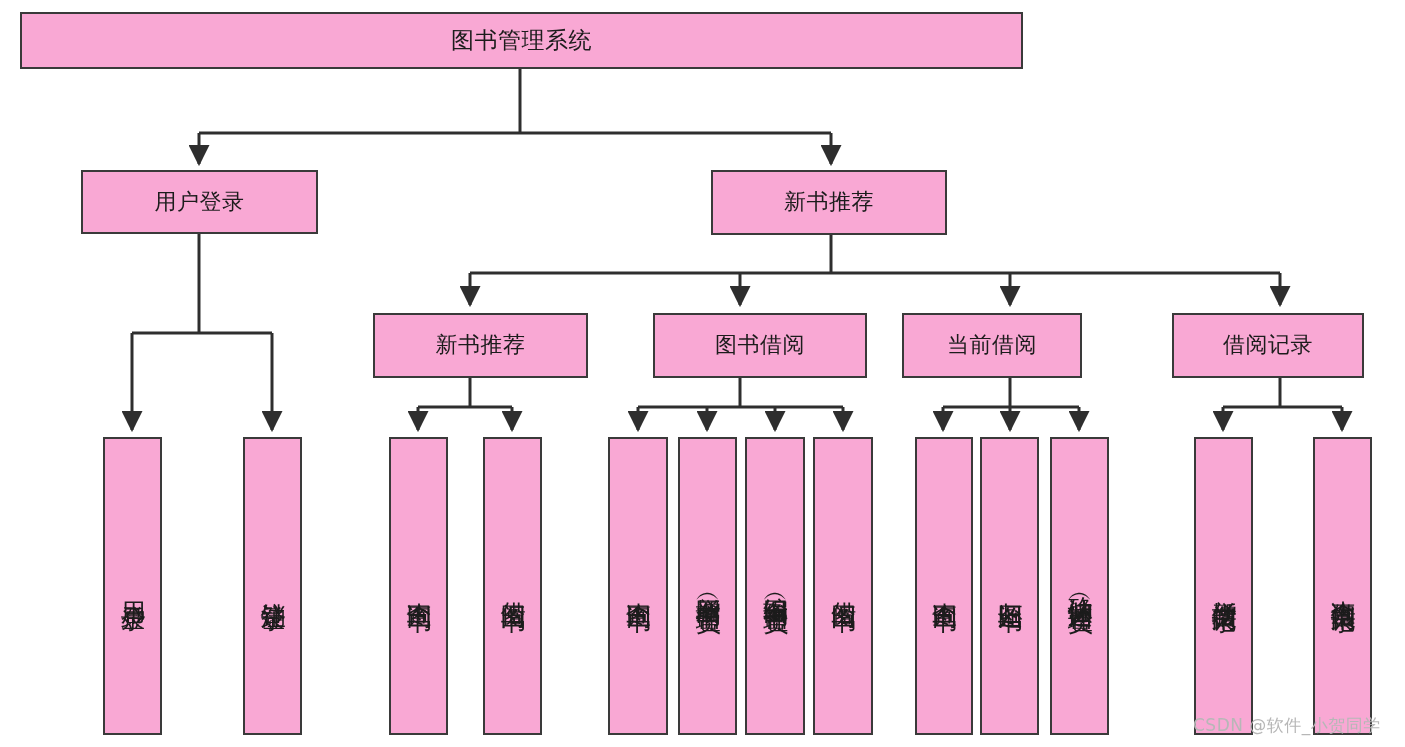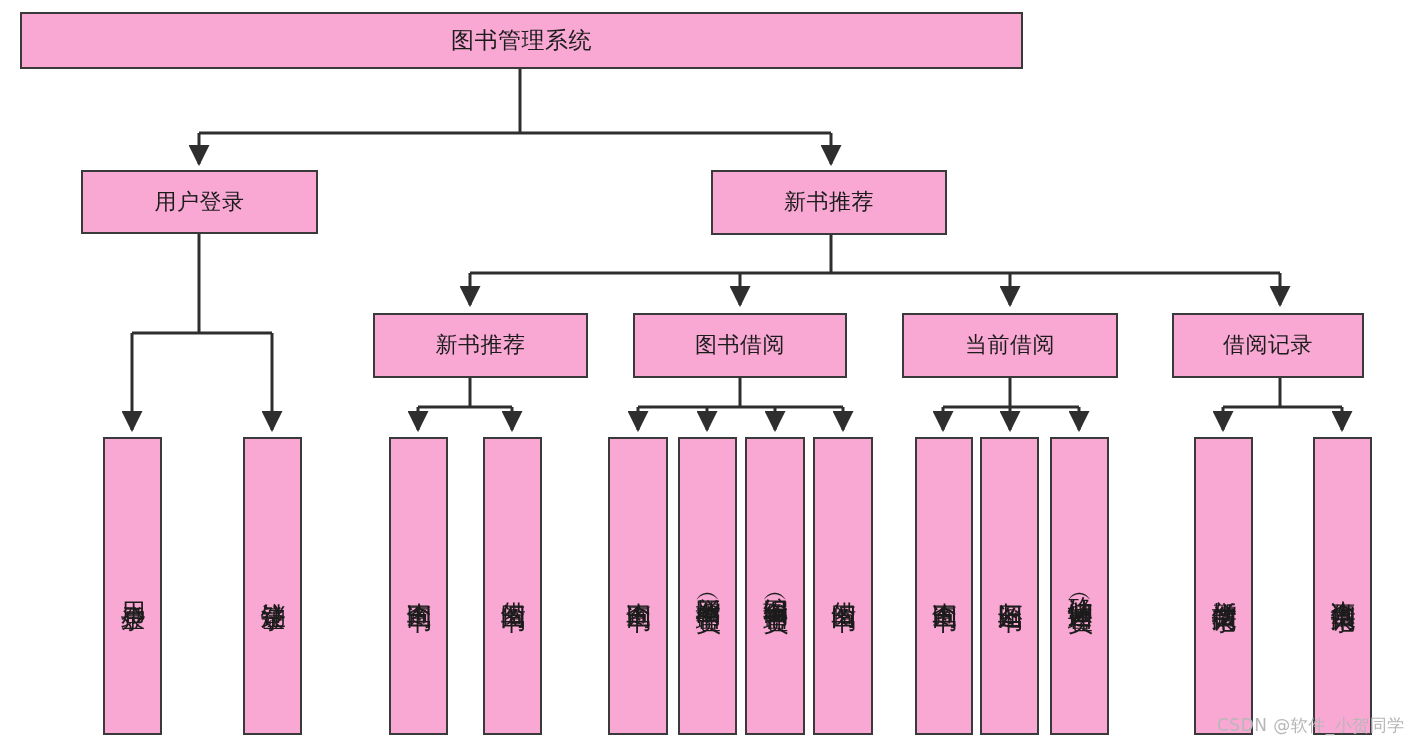--- a/index.html
+++ b/index.html
@@ -63,21 +63,20 @@
   }
   .watermark {
     position: absolute;
     left: 1193px;
     top: 714px;
     font-size: 17px;
     color: #b7b7b7;
     white-space: nowrap;
     z-index: 3;
     letter-spacing: 0.5px;
-    margin-left: 24px;
   }
 </style>
 </head>
 <body>
 
 <div id="diagram">
 
   <svg id="edges" viewBox="0 0 1405 747" xmlns="http://www.w3.org/2000/svg">
     <defs>
       <marker id="arrow" viewBox="0 0 10 10" refX="9" refY="5" markerWidth="7" markerHeight="7" orient="auto-start-reverse">
@@ -137,25 +136,25 @@
   </div>
 
   <div class="node tier-mid" style="left:711px; top:170px; width:236px; height:65px;">
     <span class="node-label">新书推荐</span>
   </div>
 
   <div class="node tier-mid" style="left:363px; top:313px; width:215px; height:65px;margin-left:10px;">
     <span class="node-label">新书推荐</span>
   </div>
 
-  <div class="node tier-mid" style="left:633px; top:313px; width:214px; height:65px;">
+  <div class="node tier-mid" style="left:653px; top:313px; width:214px; height:65px;">
     <span class="node-label">图书借阅</span>
   </div>
 
-  <div class="node tier-mid" style="left:902px; top:313px; width:216px; height:65px;">
+  <div class="node tier-mid" style="left:902px; top:313px; width:180px; height:65px;">
     <span class="node-label">当前借阅</span>
   </div>
 
   <div class="node tier-mid" style="left:1172px; top:313px; width:192px; height:65px;">
     <span class="node-label">借阅记录</span>
   </div>
 
   <div class="node tier-leaf" style="left:103px; top:437px; width:59px; height:298px;">
     <span class="node-label">用户登录</span>
   </div>

